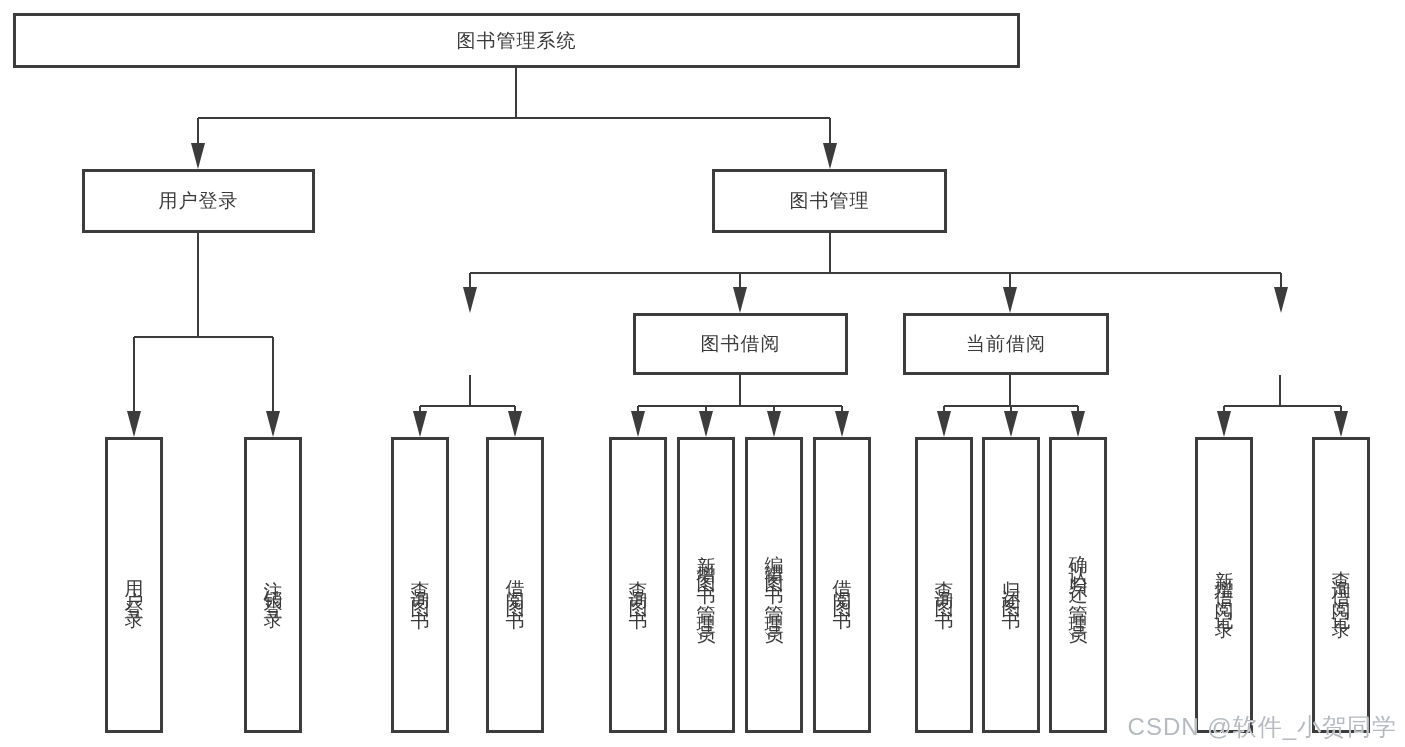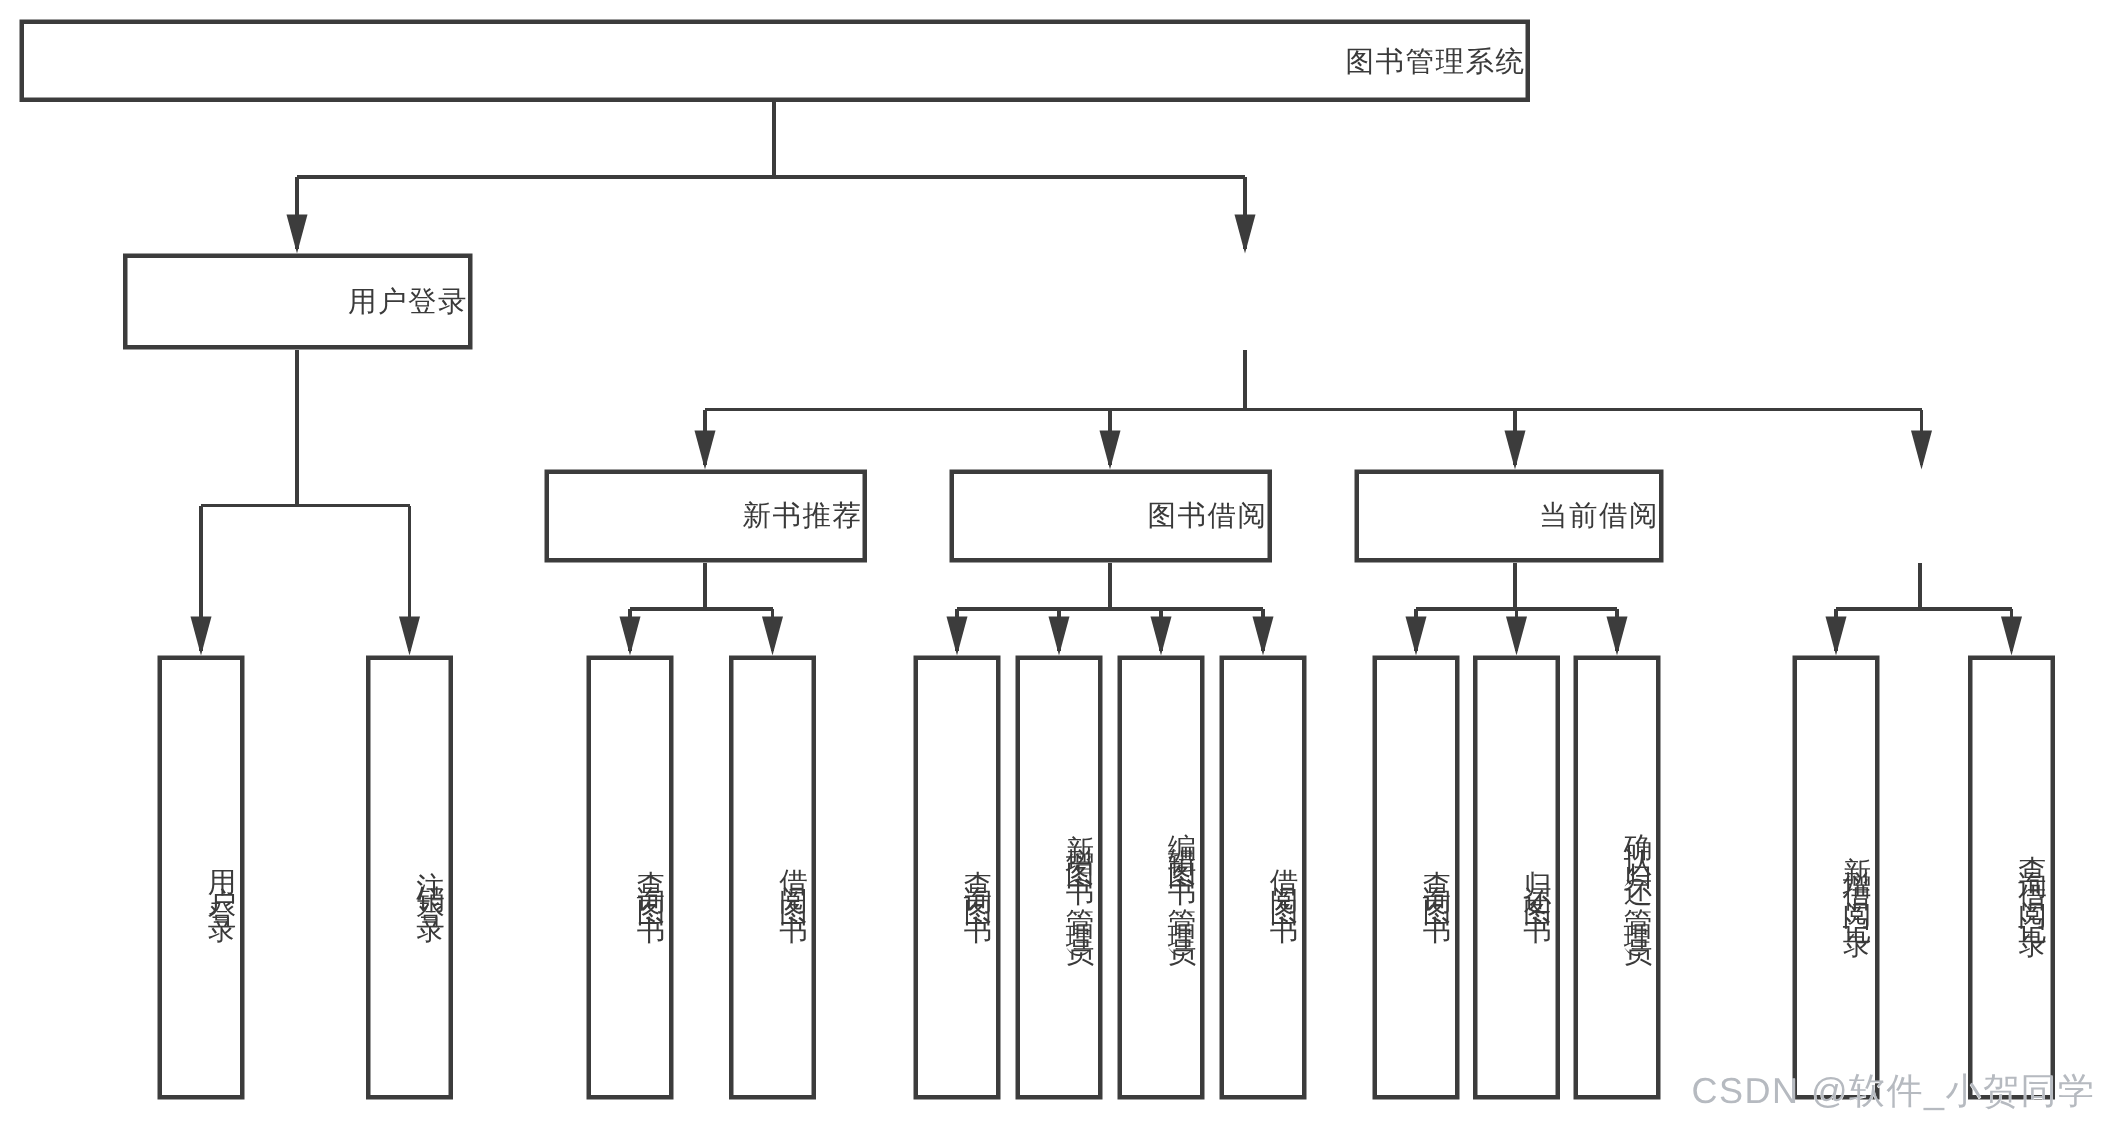--- a/index.html
+++ b/index.html
@@ -12,21 +12,21 @@
   html,body{margin:0;padding:0;background:var(--background);}
   .canvas{
     position:relative;width:1405px;height:747px;background:var(--background);
     font-family:"Liberation Sans","DejaVu Sans",sans-serif;overflow:hidden;
   }
   .wires{position:absolute;left:0;top:0;z-index:1;}
   .wires path{stroke:var(--line);stroke-width:2.5;fill:none;shape-rendering:crispEdges;}
   .wires polygon{fill:var(--line);stroke:none;}
   .box{
     position:absolute;background:var(--box_fill);border:3px solid var(--line);
-    box-sizing:border-box;display:flex;align-items:center;justify-content:flex-end;
+    box-sizing:border-box;display:flex;align-items:center;justify-content:center;
     color:var(--text);font-size:19px;letter-spacing:1px;z-index:2;
   }
   .vbox span{
     writing-mode:vertical-rl;text-orientation:mixed;
     font-size:19px;letter-spacing:10px;white-space:nowrap;
   }
   .watermark{
     position:absolute;right:8px;bottom:4px;z-index:3;
     font-size:24px;letter-spacing:1px;color:var(--watermark);
     text-shadow:0 1px 0 #ffffff;
@@ -106,24 +106,24 @@
     </g>
   </svg>
 
   <div class="box" style="left:13px;top:13px;width:1007px;height:55px">
     <span>图书管理系统</span>
   </div>
 
   <div class="box" style="left:82px;top:169px;width:233px;height:64px">
     <span>用户登录</span>
   </div>
+  <div class="box" style="left:712px;top:169px;width:235px;height:64px">
+    <span>图书管理</span>
+  </div>
 
-  <div class="box" style="left:363px;top:313px;width:215px;height:62px">
-    <span>新书推荐</span>
-  </div>
   <div class="box" style="left:633px;top:313px;width:215px;height:62px">
     <span>图书借阅</span>
   </div>
   <div class="box" style="left:903px;top:313px;width:206px;height:62px">
     <span>当前借阅</span>
   </div>
 
   <div class="box vbox" style="left:105px;top:437px;width:58px;height:296px">
     <span>用户登录</span>
   </div>

